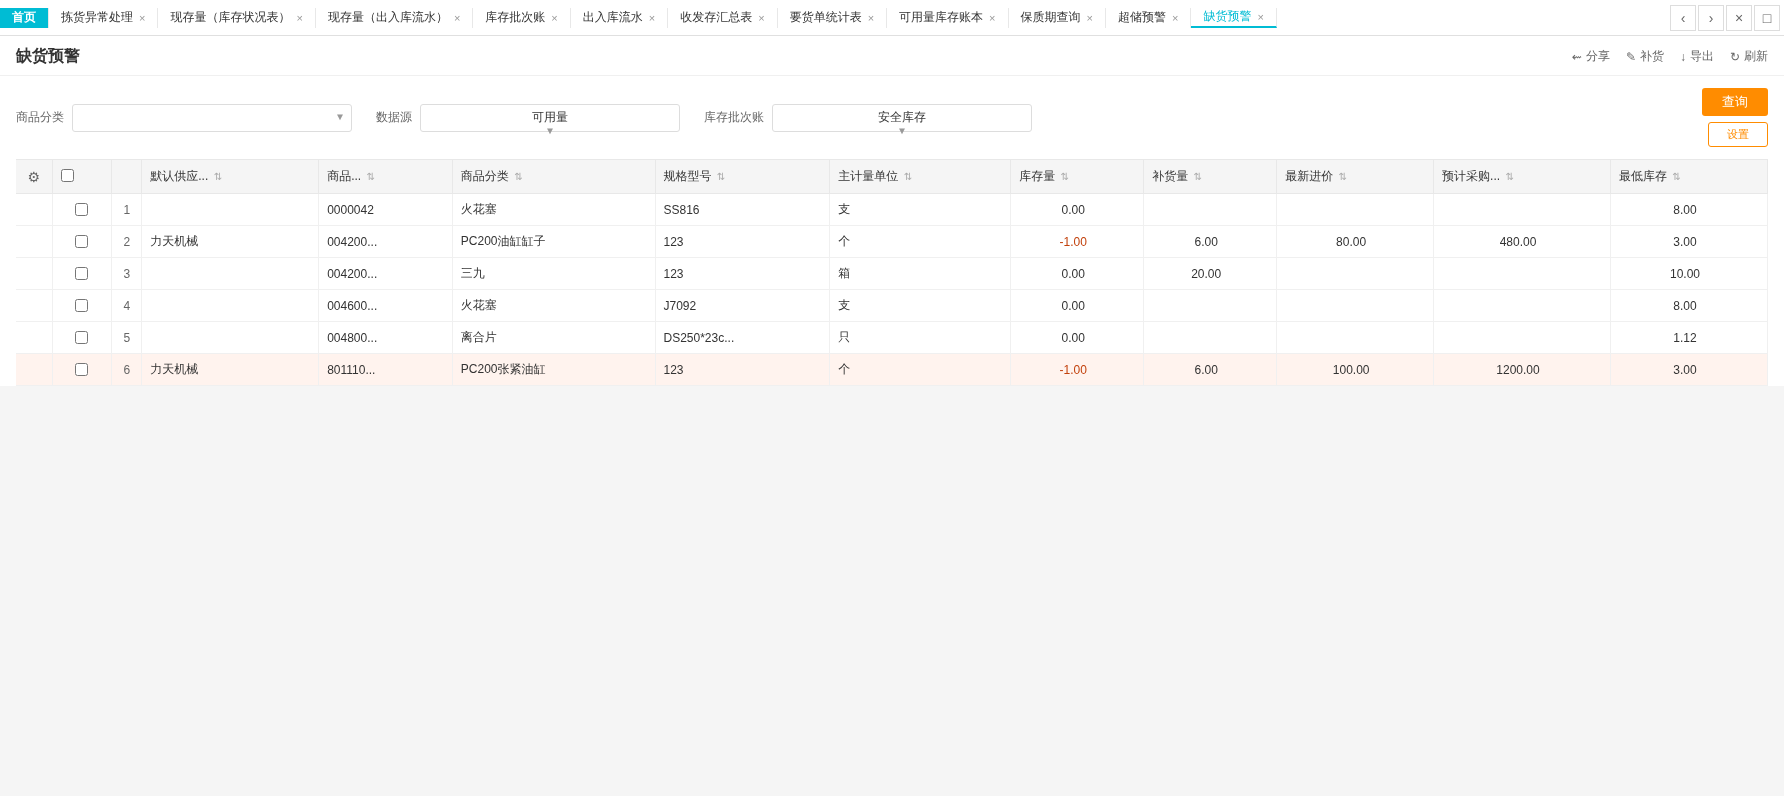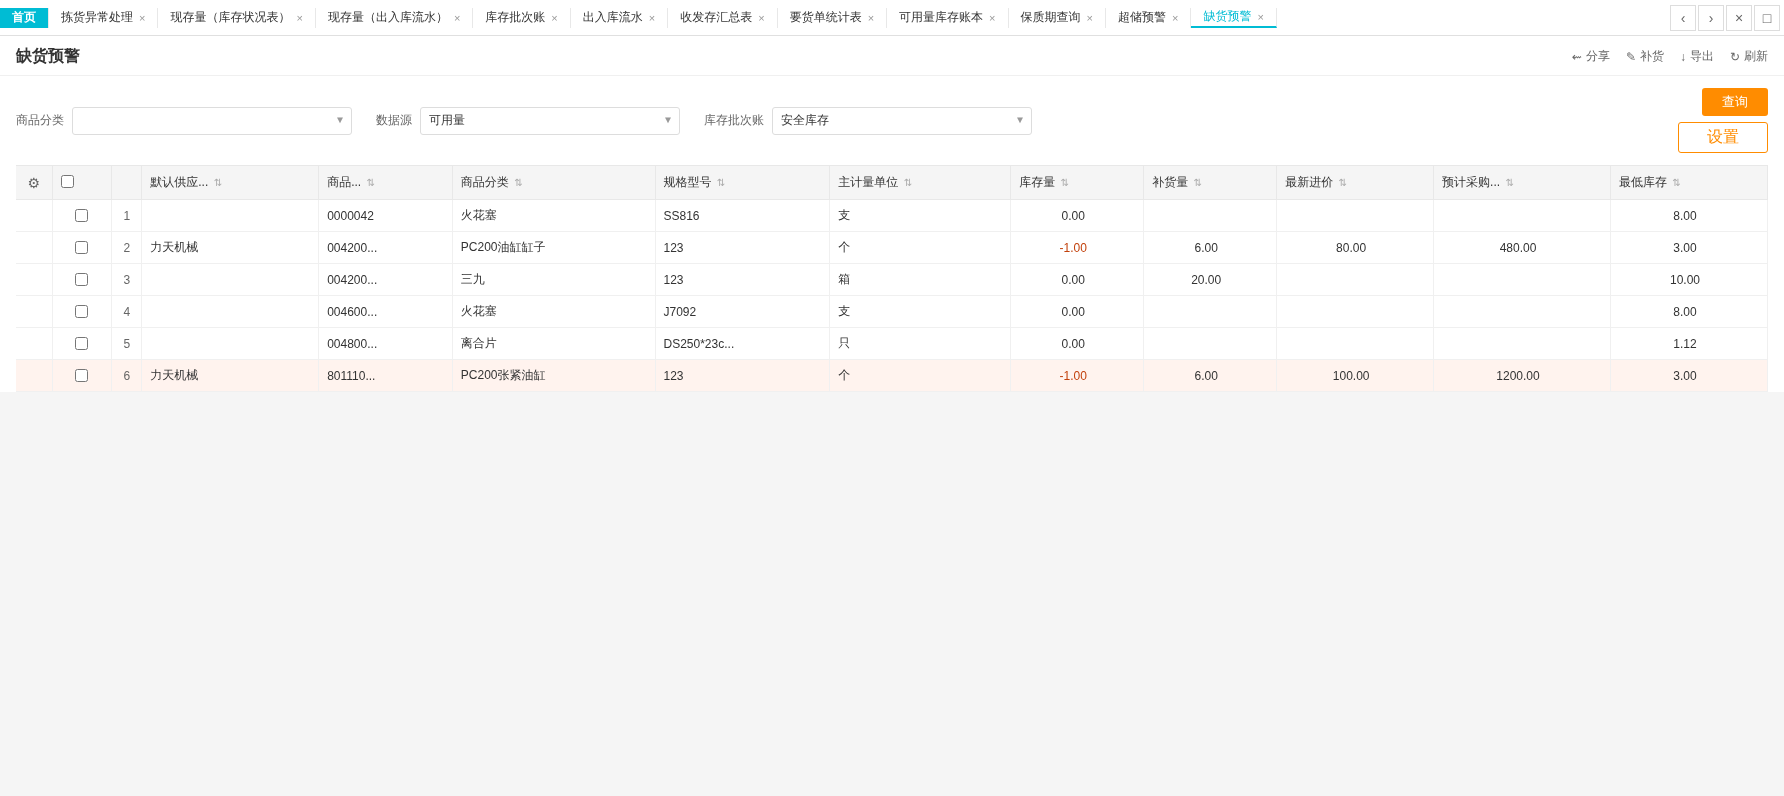--- a/index.html
+++ b/index.html
@@ -124,21 +124,21 @@
       padding: 4px 8px;
       background: #fff;
       cursor: pointer;
       min-width: 200px;
       justify-content: space-between;
       font-size: 12px;
       color: #333;
       height: 28px;
     }
     .filter-select .chevron { color: #999; font-size: 10px; }
-    .filter-select-wide { min-width: 260px; }
+    .filter-select-wide { min-width: 260px; flex-direction: column; }
 
     .filter-right {
       margin-left: auto;
       display: flex;
       flex-direction: column;
       gap: 6px;
       align-items: flex-end;
     }
     .btn-query {
       background: #ff8c00;
@@ -148,23 +148,23 @@
       padding: 5px 20px;
       cursor: pointer;
       font-size: 13px;
       font-weight: normal;
     }
     .btn-settings {
       background: #fff;
       color: #ff8c00;
       border: 1px solid #ff8c00;
       border-radius: 3px;
-      padding: 4px 28px;
-      cursor: pointer;
-      font-size: 16px;
+      padding: 4px 18px;
+      cursor: pointer;
+      font-size: 11px;
     }
 
     
     .table-wrapper {
       padding: 0 16px;
       overflow-x: auto;
     }
     table {
       width: 100%;
       border-collapse: collapse;

